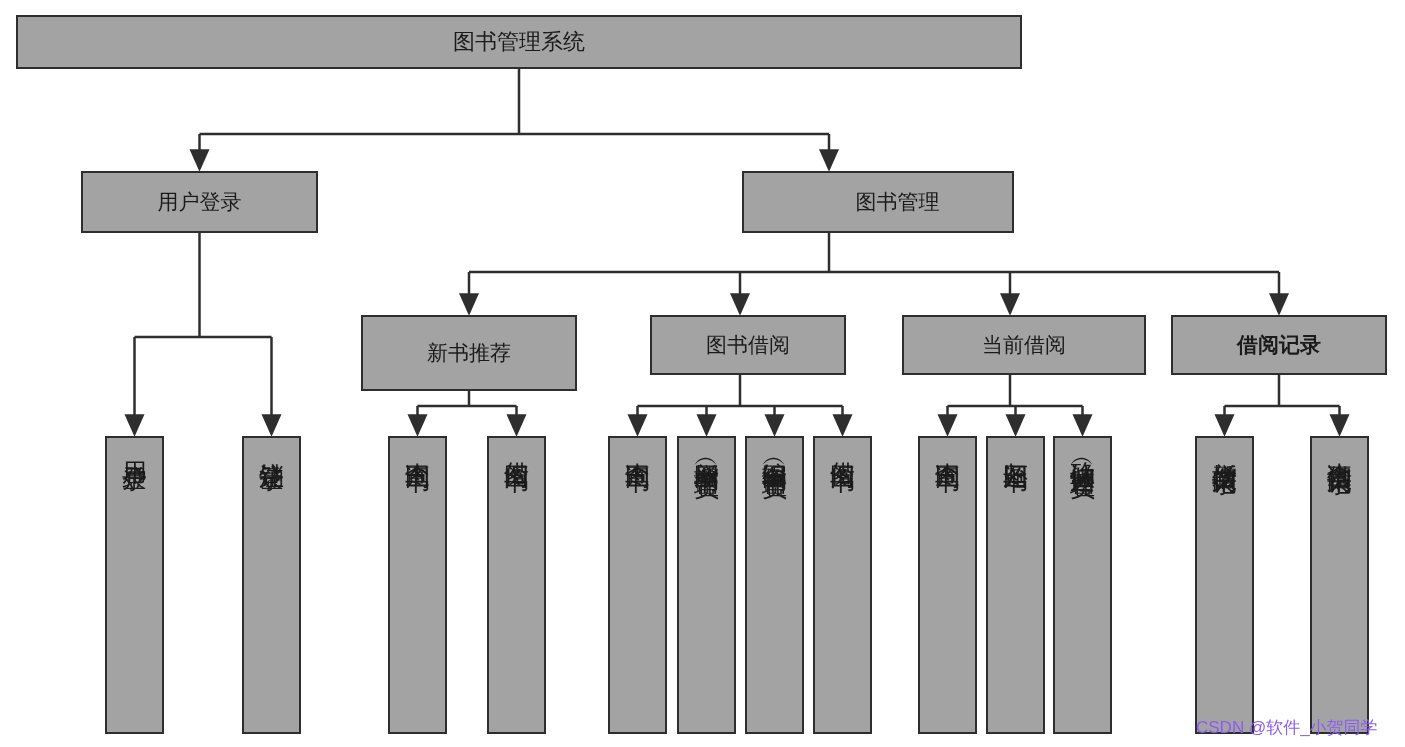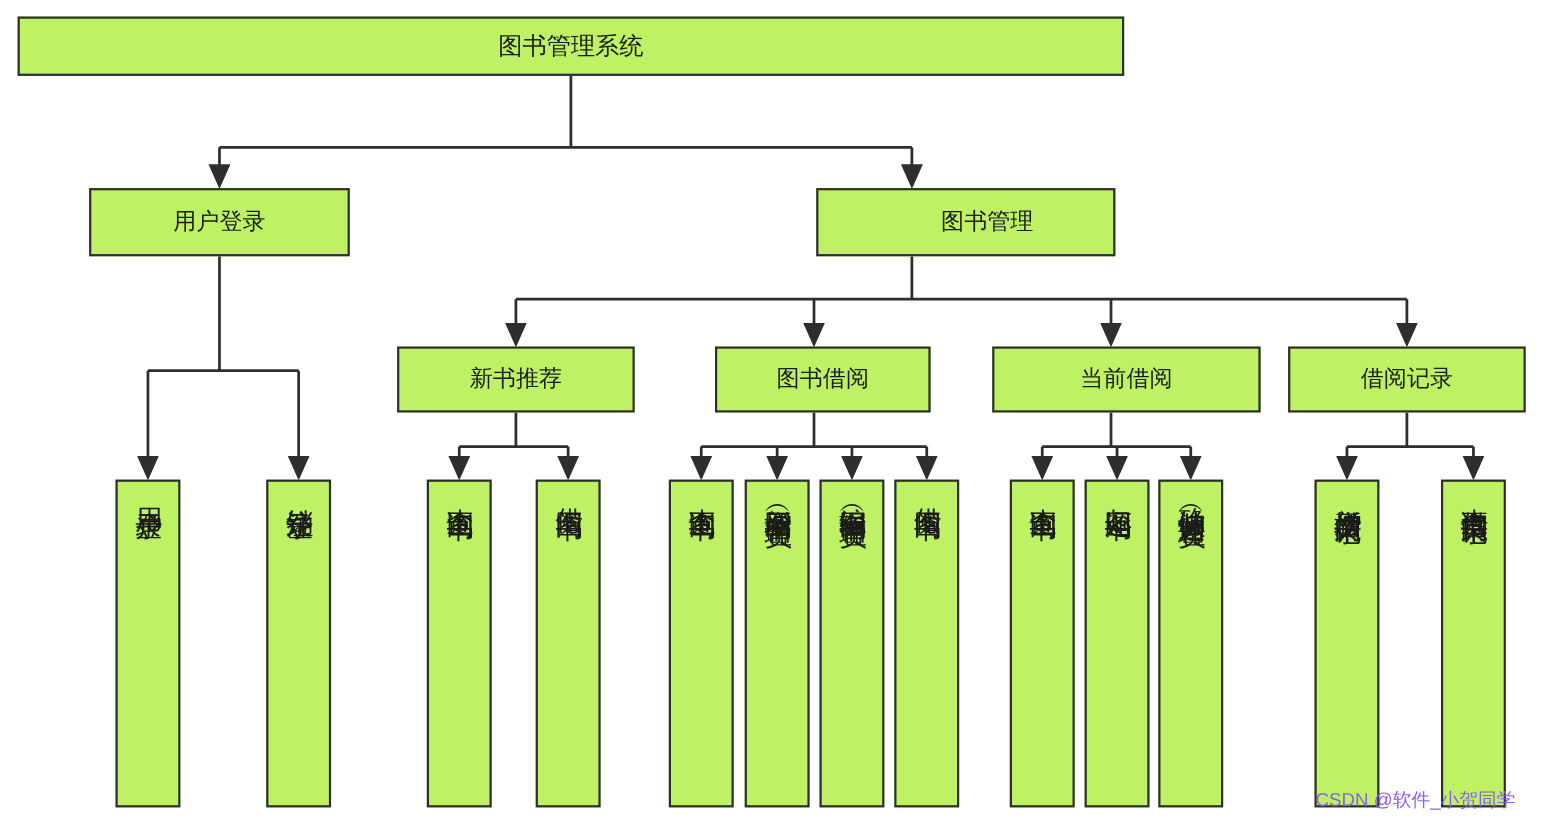--- a/index.html
+++ b/index.html
@@ -22,21 +22,21 @@
   svg.connectors {
     position: absolute;
     left: 0;
     top: 0;
     width: 1405px;
     height: 747px;
   }
   .node {
     position: absolute;
     box-sizing: border-box;
-    background: #bef264;
+    background: #a3a3a3;
     border: 2px solid #2e2e2e;
     display: flex;
     align-items: center;
     justify-content: center;
     z-index: 2;
   }
   .node-label {
     color: #1b1b1b;
     text-align: center;
     line-height: 1.18;
@@ -118,30 +118,30 @@
   <div id="nodes-layer">
       <div class="node horiz root" style="left: 16px; top: 15px; width: 1006px; height: 54px;">
         <span class="node-label">图书管理系统</span>
       </div>
       <div class="node horiz" style="left: 81px; top: 171px; width: 237px; height: 62px;">
         <span class="node-label">用户登录</span>
       </div>
       <div class="node horiz" style="left: 742px; top: 171px; width: 272px; height: 62px; padding-left: 39px;">
         <span class="node-label">图书管理</span>
       </div>
-      <div class="node horiz" style="left: 361px; top: 315px; width: 216px; height: 60px;">
+      <div class="node horiz" style="left: 361px; top: 315px; width: 216px; height: 76px;">
         <span class="node-label">新书推荐</span>
       </div>
       <div class="node horiz" style="left: 650px; top: 315px; width: 196px; height: 60px;">
         <span class="node-label">图书借阅</span>
       </div>
       <div class="node horiz" style="left: 902px; top: 315px; width: 244px; height: 60px;">
         <span class="node-label">当前借阅</span>
       </div>
-      <div class="node horiz" style="left: 1171px; top: 315px; width: 216px; height: 60px;">
+      <div class="node horiz" style="left: 1171px; top: 315px; width: 216px; height: 60px; font-weight: bold;">
         <span class="node-label">借阅记录</span>
       </div>
       <div class="node vert" style="left: 105px; top: 436px; width: 59px; height: 298px;">
         <span class="node-label">用户登录</span>
       </div>
       <div class="node vert" style="left: 242px; top: 436px; width: 59px; height: 298px;">
         <span class="node-label">注销登录</span>
       </div>
       <div class="node vert" style="left: 388px; top: 436px; width: 59px; height: 298px;">
         <span class="node-label">查询图书</span>

